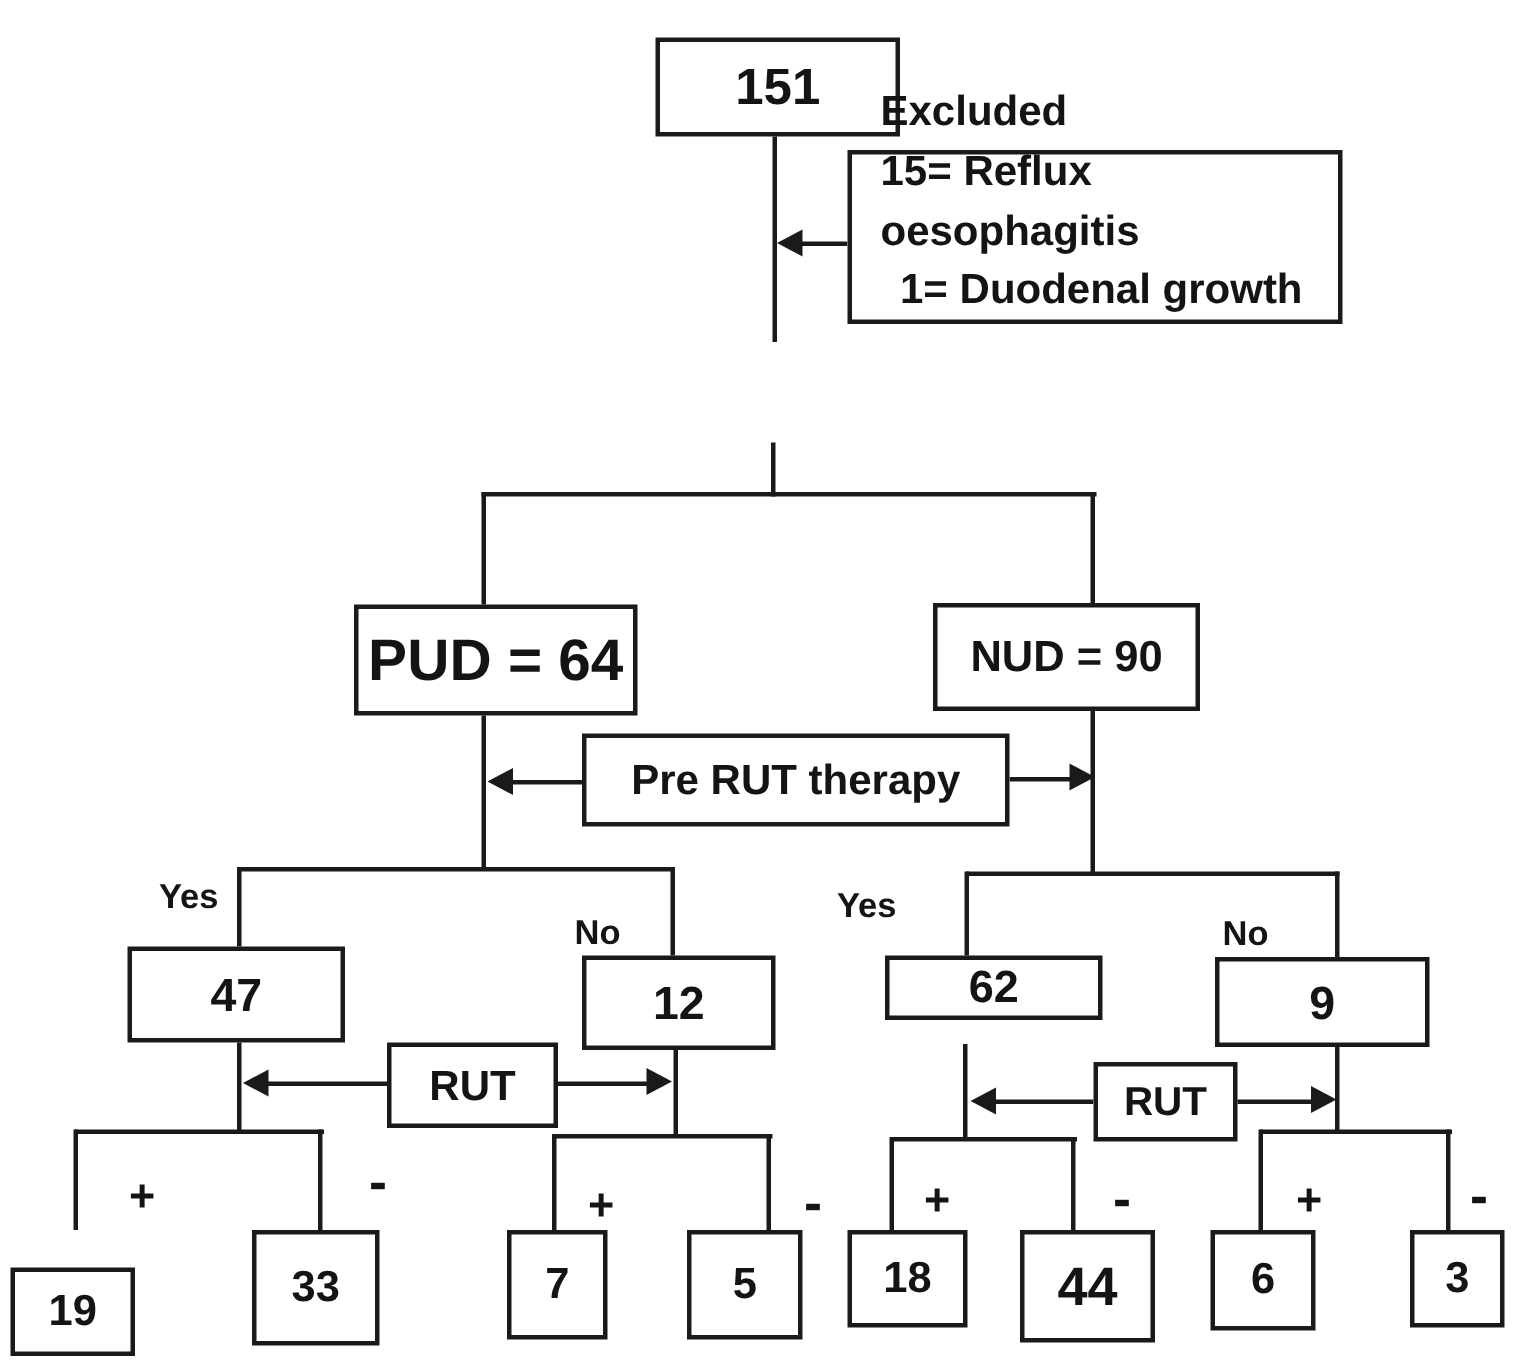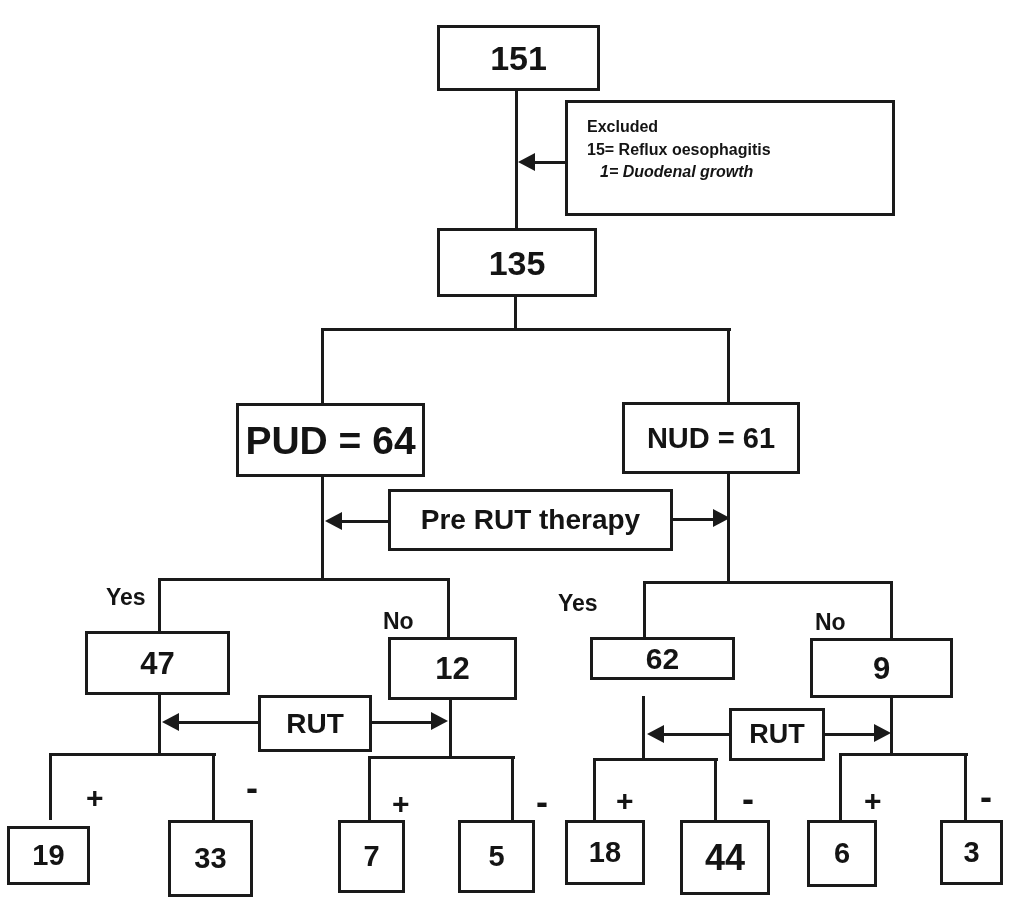--- a/index.html
+++ b/index.html
@@ -9,22 +9,22 @@
   }
   .node{
     position:absolute;box-sizing:border-box;border:3px solid #1a1a1a;background:#ffffff;
     display:flex;align-items:center;justify-content:center;text-align:center;line-height:1;
   }
   .vl{position:absolute;width:3px;background:#1a1a1a;}
   .hl{position:absolute;height:3px;background:#1a1a1a;}
   .head-left{position:absolute;width:0;height:0;border-top:9px solid transparent;border-bottom:9px solid transparent;border-right:17px solid #1a1a1a;}
   .head-right{position:absolute;width:0;height:0;border-top:9px solid transparent;border-bottom:9px solid transparent;border-left:17px solid #1a1a1a;}
   .lbl{position:absolute;line-height:1;}
-  .excl{flex-direction:column;align-items:flex-start;justify-content:flex-start;text-align:left;padding:13px 14px 0 19px;font-size:16px;line-height:1.42;}
-  .excl .itm1{padding-left:13px;font-style:italic;}
+  .excl{flex-direction:column;align-items:flex-start;justify-content:flex-end;text-align:left;padding:13px 14px 0 19px;font-size:28px;line-height:1.42;}
+  .excl .itm1{padding-left:13px;}
 </style>
 </head>
 <body>
 
 <div class="canvas">
 
   <div class="vl" style="left:515px;top:90px;height:138px"></div>
   <div class="vl" style="left:514px;top:295px;height:36px"></div>
   <div class="hl" style="left:321px;top:328px;width:410px"></div>
   <div class="vl" style="left:321px;top:328px;height:76px"></div>
@@ -73,36 +73,35 @@
   <div class="head-right" style="left:874px;top:724px"></div>
 
   <div class="node" style="left:437px;top:25px;width:163px;height:66px;font-size:34px">151</div>
 
   <div class="node excl" style="left:565px;top:100px;width:330px;height:116px">
     <div>Excluded</div>
     <div class="itm0">15= Reflux oesophagitis</div>
     <div class="itm1">1= Duodenal growth</div>
   </div>
 
-  <div class="node" style="left:437px;top:228px;width:160px;height:69px;font-size:34px">135</div>
 
   <div class="node" style="left:236px;top:403px;width:189px;height:74px;font-size:39px">PUD = 64</div>
-  <div class="node" style="left:622px;top:402px;width:178px;height:72px;font-size:29px">NUD = 61</div>
+  <div class="node" style="left:622px;top:402px;width:178px;height:72px;font-size:29px">NUD = 90</div>
 
   <div class="node" style="left:388px;top:489px;width:285px;height:62px;font-size:28px">Pre RUT therapy</div>
 
   <div class="node" style="left:85px;top:631px;width:145px;height:64px;font-size:31px">47</div>
   <div class="node" style="left:388px;top:637px;width:129px;height:63px;font-size:31px">12</div>
   <div class="node" style="left:590px;top:637px;width:145px;height:43px;font-size:30px">62</div>
   <div class="node" style="left:810px;top:638px;width:143px;height:60px;font-size:31px">9</div>
 
   <div class="node" style="left:258px;top:695px;width:114px;height:57px;font-size:28px">RUT</div>
   <div class="node" style="left:729px;top:708px;width:96px;height:53px;font-size:27px">RUT</div>
 
-  <div class="node" style="left:7px;top:826px;width:83px;height:59px;font-size:29px">19</div>
+  <div class="node" style="left:7px;top:845px;width:83px;height:59px;font-size:29px">19</div>
   <div class="node" style="left:168px;top:820px;width:85px;height:77px;font-size:29px">33</div>
   <div class="node" style="left:338px;top:820px;width:67px;height:73px;font-size:29px">7</div>
   <div class="node" style="left:458px;top:820px;width:77px;height:73px;font-size:29px">5</div>
   <div class="node" style="left:565px;top:820px;width:80px;height:65px;font-size:29px">18</div>
   <div class="node" style="left:680px;top:820px;width:90px;height:75px;font-size:36px">44</div>
   <div class="node" style="left:807px;top:820px;width:70px;height:67px;font-size:29px">6</div>
   <div class="node" style="left:940px;top:820px;width:63px;height:65px;font-size:29px">3</div>
 
   <div class="lbl" style="left:106px;top:586px;font-size:23px">Yes</div>
   <div class="lbl" style="left:383px;top:610px;font-size:23px">No</div>

